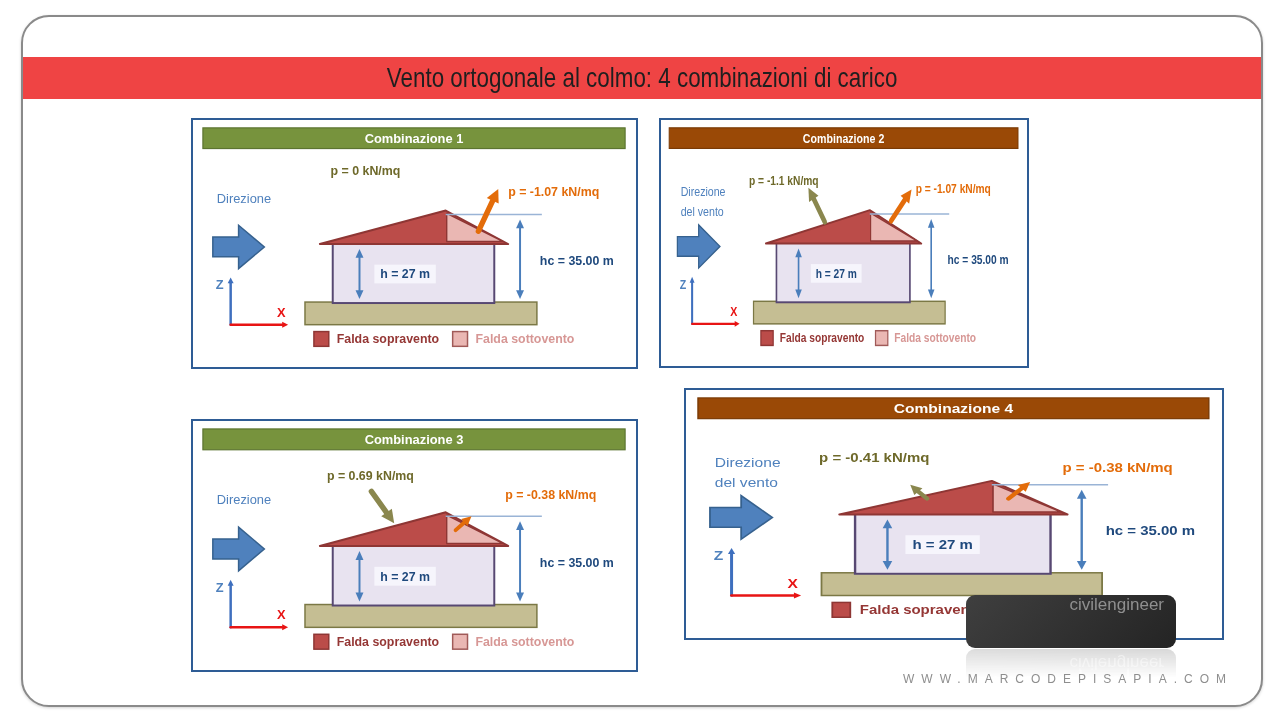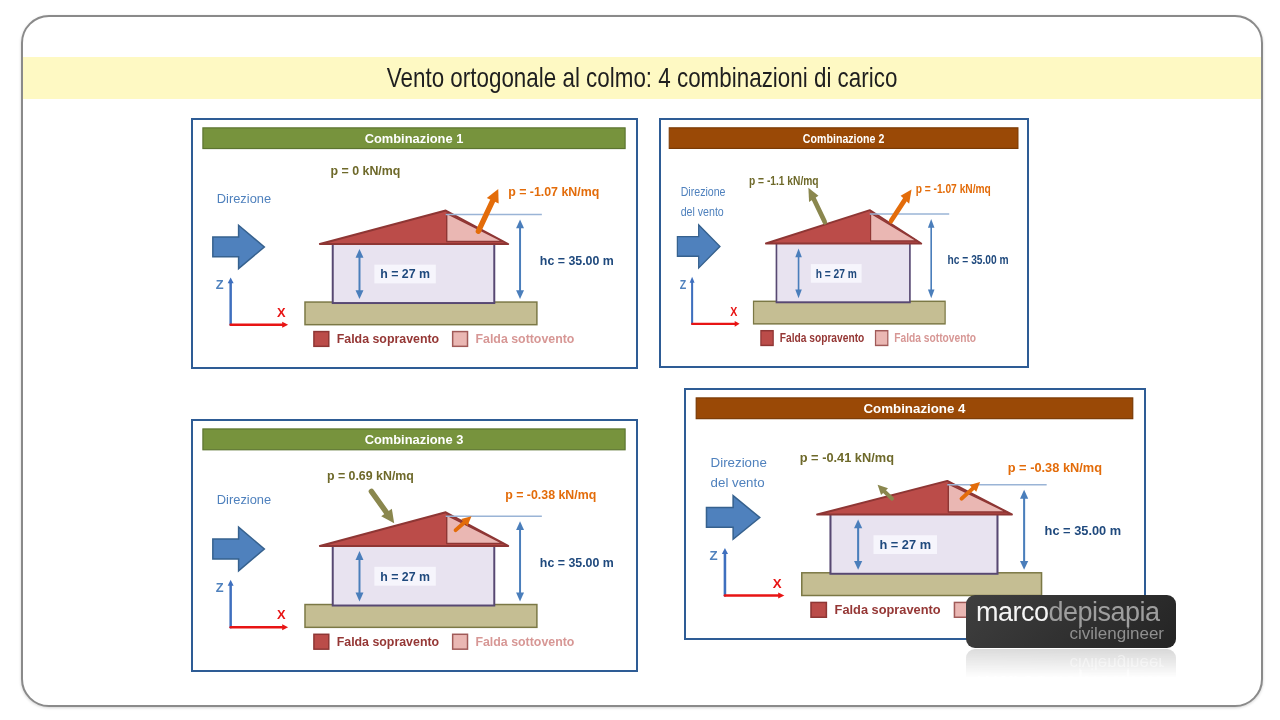--- a/index.html
+++ b/index.html
@@ -1,19 +1,19 @@
 <!DOCTYPE html>
 <html><head>
 <meta charset="utf-8">
 <style>
   html,body{margin:0;padding:0;background:#ffffff;}
   body{width:1280px;height:720px;position:relative;font-family:"Liberation Sans",sans-serif;overflow:hidden;}
   .slide{position:absolute;left:21px;top:15px;width:1238px;height:688px;background:#ffffff;
          border:2px solid #8a8a8a;border-radius:28px;box-shadow:0 1px 3px rgba(0,0,0,.18);}
-  .title-band{position:absolute;left:0;top:40px;width:100%;height:42px;background:#fef9c3;
+  .title-band{position:absolute;left:0;top:40px;width:100%;height:42px;background:#ef4444;
               display:flex;align-items:center;justify-content:center;}
   .title-band .ttl{font-size:28px;color:#1f1f1f;transform:scaleX(.8);transform-origin:center;
                    white-space:nowrap;letter-spacing:0px;}
   .panel{position:absolute;border:2px solid #2e5c95;background:#ffffff;box-sizing:border-box;}
   .panel svg{display:block;width:100%;height:100%;}
   svg text{font-family:"Liberation Sans",sans-serif;}
   .logo-box{width:210px;height:53px;border-radius:9px;background:linear-gradient(135deg,#3f3f3f,#242424);
             box-sizing:border-box;padding:3px 12px 0 10px;}
   .logo-line1{font-size:27px;line-height:29px;white-space:nowrap;letter-spacing:-0.5px;}
   .logo-line1 .p1{color:#f5f5f5;}
@@ -176,21 +176,21 @@
             <polygon points="38,160 41,166 35,166" fill="#3e6fbe"></polygon>
           </g>
           <g>
             <line x1="38" y1="208" x2="90" y2="208" stroke="#e81414" stroke-width="2.5" stroke-linecap="round"></line>
             <polygon points="96,208 90,211 90,205" fill="#e81414"></polygon>
           </g>
           <text x="31" y="172" fill="#4f81bd" font-size="13" font-weight="bold" text-anchor="end">Z</text>
           <text x="89" y="200" fill="#e81414" font-size="13" font-weight="bold" text-anchor="middle">X</text>
         </svg>
       </div>
-      <div class="panel" style="left: 661px; top: 371px; width: 462px; height: 252px;">
+      <div class="panel" style="left: 661px; top: 371px; width: 540px; height: 252px;">
         <svg viewBox="0 0 447 251" preserveAspectRatio="none">
           <rect x="10" y="8" width="426" height="21" fill="#9a4906" stroke="#7a3a05" stroke-width="1.2"></rect>
           <text x="223" y="23" fill="#ffffff" font-size="13" font-weight="bold" text-anchor="middle">Combinazione 4</text>
           <text x="24" y="78" fill="#4f81bd" font-size="13" font-weight="normal" text-anchor="start">Direzione</text>
           <text x="24" y="98" fill="#4f81bd" font-size="13" font-weight="normal" text-anchor="start">del vento</text>
           <polygon points="20,119 46,119 46,107 72,129 46,151 46,139 20,139" fill="#4f81bd" stroke="#36618e" stroke-width="1.5"></polygon>
           <rect x="113" y="185" width="234" height="23" fill="#c5be93" stroke="#7b7845" stroke-width="1.5"></rect>
           <rect x="141" y="125" width="163" height="61" fill="#e8e3f0" stroke="#574872" stroke-width="2"></rect>
           <path d="M128,126 L255,92 L318,126 Z" fill="#bb4c49" stroke="#8e3634" stroke-width="2" stroke-linejoin="round"></path>
           <path d="M256,95 L256,123.5 L313,123.5 Z" fill="#eab7b3" stroke="#8e3634" stroke-width="1.4" stroke-linejoin="round"></path>
@@ -231,26 +231,26 @@
             <polygon points="96,208 90,211 90,205" fill="#e81414"></polygon>
           </g>
           <text x="31" y="172" fill="#4f81bd" font-size="13" font-weight="bold" text-anchor="end">Z</text>
           <text x="89" y="200" fill="#e81414" font-size="13" font-weight="bold" text-anchor="middle">X</text>
         </svg>
       </div>
     </div>
 
   <div class="logo-badge">
     <div class="logo-box">
-      <div class="logo-line1"><span class="p1">marco</span><span class="p2">depisapia</span></div>
       <div class="logo-line2">civilengineer</div>
     </div>
   </div>
   <div class="logo-reflection">
     <div class="flip">
       <div class="logo-box">
         <div class="logo-line1"><span class="p1">marco</span><span class="p2">depisapia</span></div>
         <div class="logo-line2">civilengineer</div>
       </div>
     </div>
   </div>
 
+  <div class="site-url">WWW.MARCODEPISAPIA.COM</div>
 </div>
 
 </body></html>

